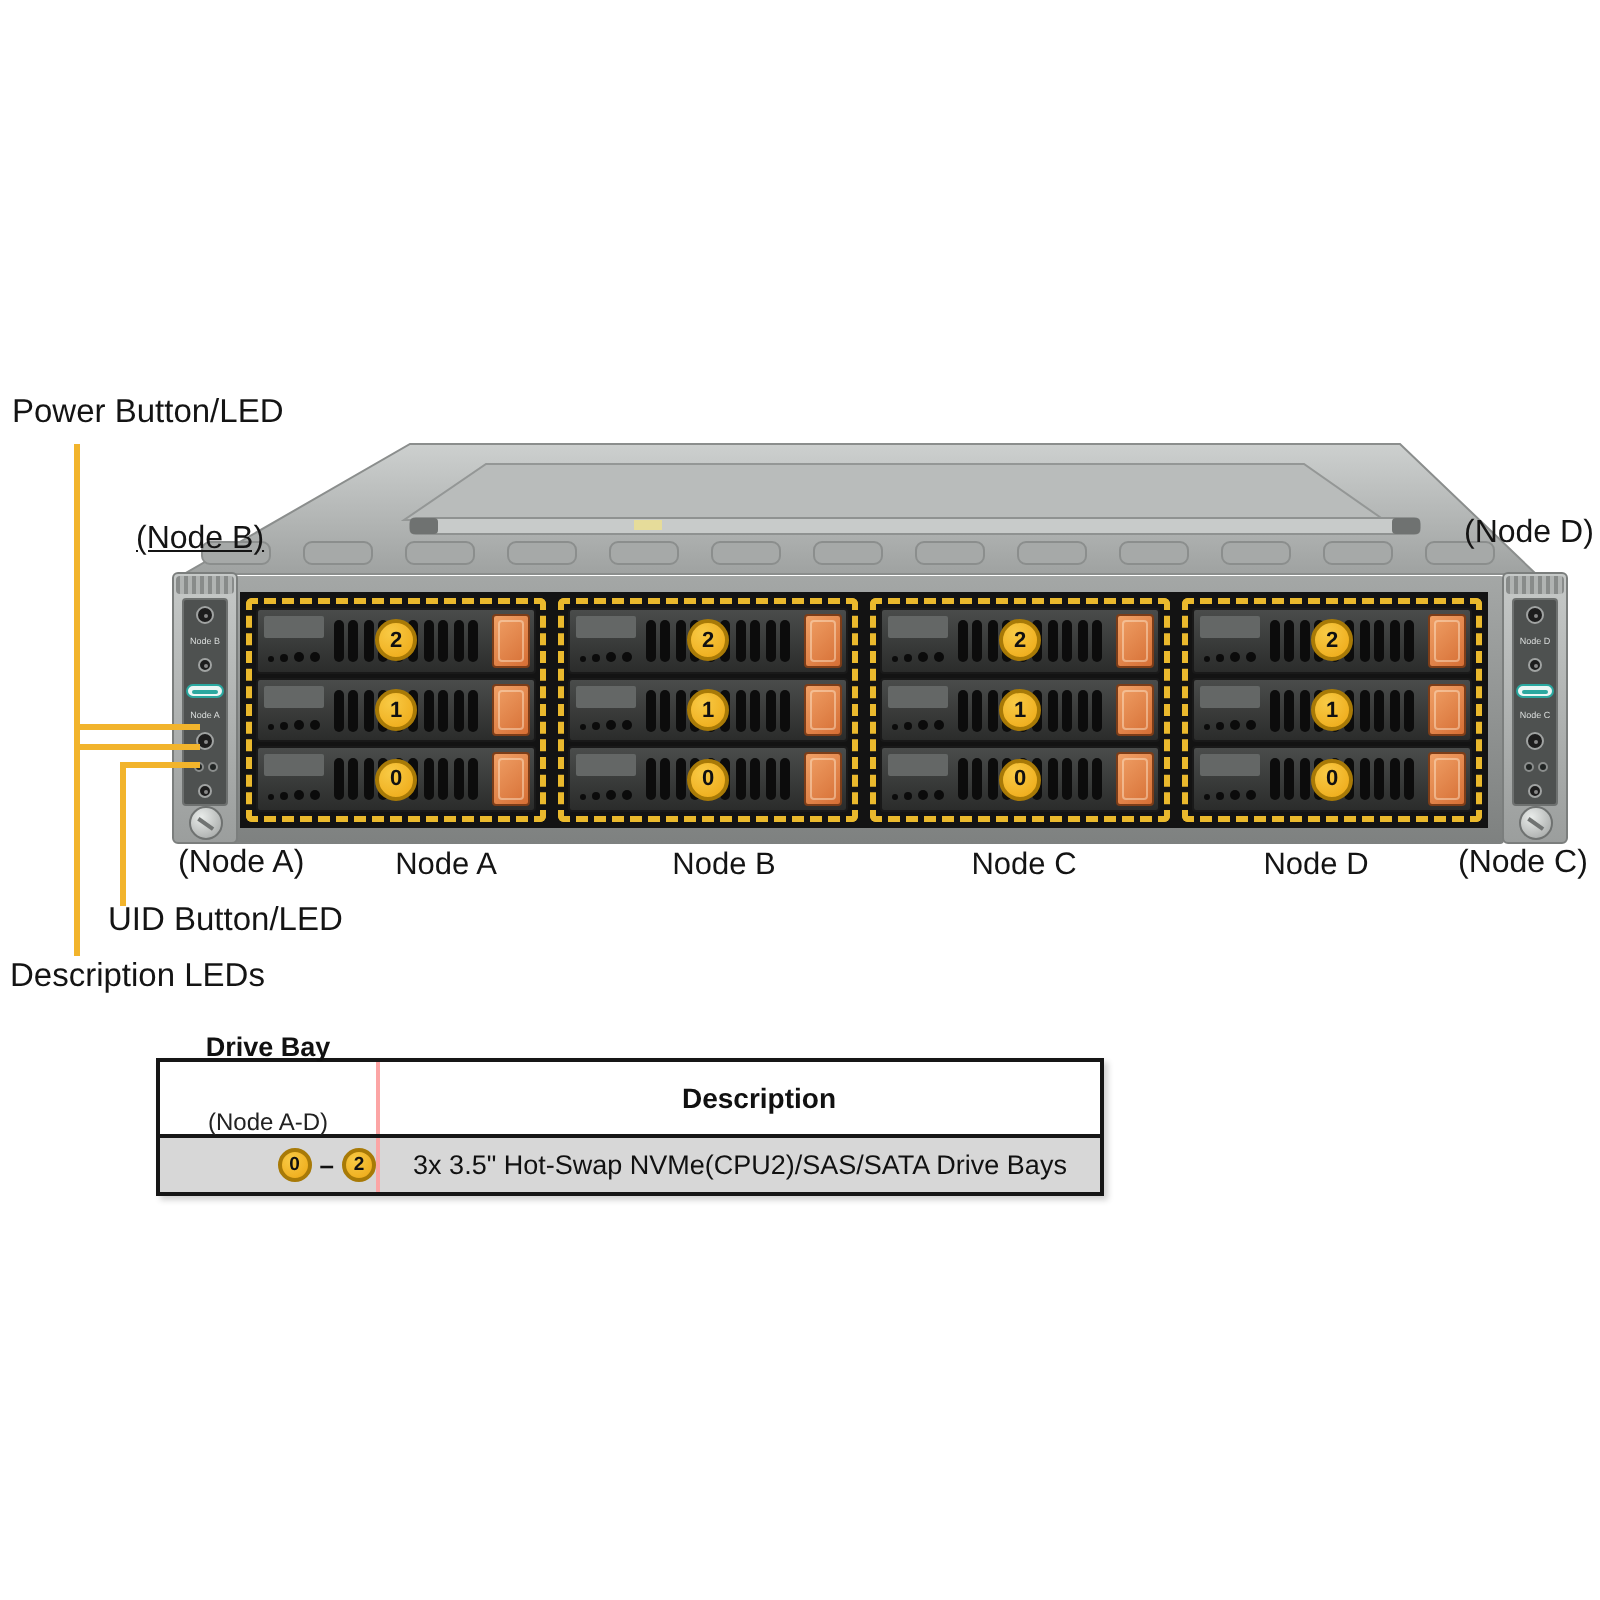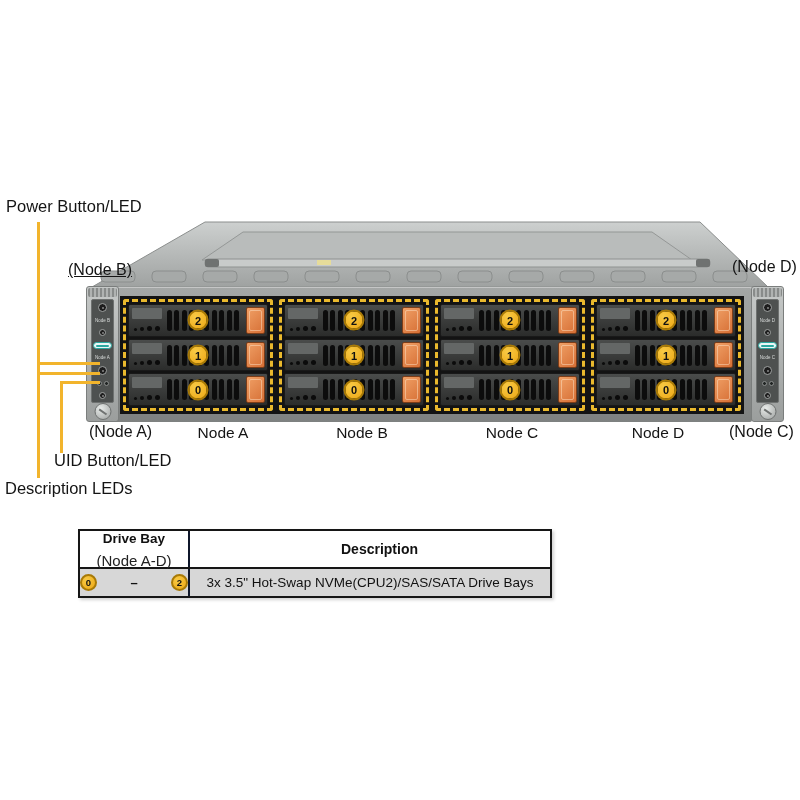--- a/index.html
+++ b/index.html
@@ -66,25 +66,25 @@
     border:1px solid #6f7271;box-sizing:border-box;}
   .thumbscrew:after{content:"";position:absolute;left:3px;top:7px;width:9px;height:1.5px;background:#707372;
     transform:rotate(35deg);}
 
   
   #spec-table{position:absolute;left:78px;top:529px;width:470px;border:2px solid #161616;
     background:#fff;box-shadow:2px 2px 3px rgba(0,0,0,.18);}
   .t-row{display:flex;}
   .t-row.header{height:36px;}
   .t-row.data{height:27px;background:#d7d7d7;border-top:2px solid #161616;}
-  .t-c1{width:108px;border-right:2px solid #0f172a;display:flex;flex-direction:column;
-    align-items:center;justify-content:space-between;}
+  .t-c1{width:108px;border-right:2px solid #fca5a5;display:flex;flex-direction:column;
+    align-items:center;justify-content:flex-end;}
   .t-c2{flex:1;display:flex;align-items:center;justify-content:center;}
   .t-title{font-size:13.5px;font-weight:bold;color:#111;line-height:15px;}
-  .t-sub{font-size:15px;color:#222;line-height:12px;}
+  .t-sub{font-size:12px;color:#222;line-height:12px;margin-top:24px;}
   .t-desc-h{font-size:14px;font-weight:bold;color:#111;padding-left:19px;}
   .t-desc{font-size:13.5px;color:#111;}
   .t-bays{flex-direction:row !important;display:flex;align-items:center;gap:4px;}
   .mini-badge{width:17px;height:17px;border-radius:50%;
     background:radial-gradient(circle at 35% 30%,#f8ca45,#eda714);border:2px solid #a87a07;
     box-sizing:border-box;display:flex;align-items:center;justify-content:center;
     font-size:9.5px;font-weight:bold;color:#111;}
   .bay-sep{font-size:13px;font-weight:bold;color:#111;}
 </style>
 </head>

